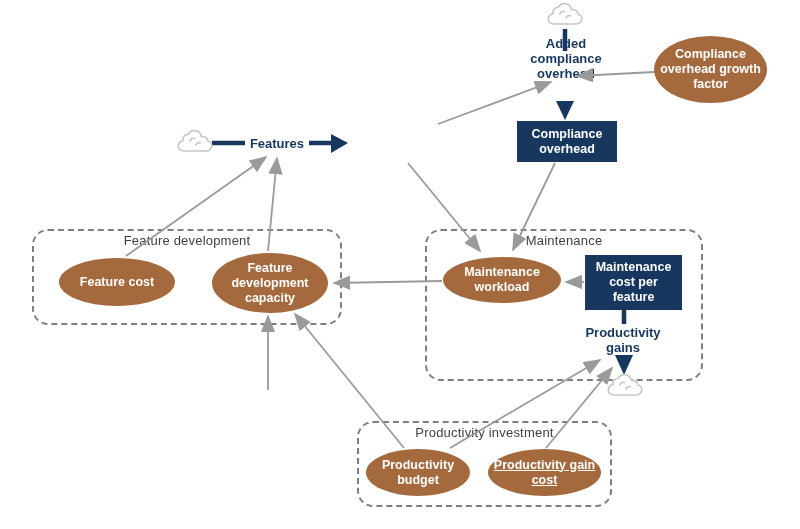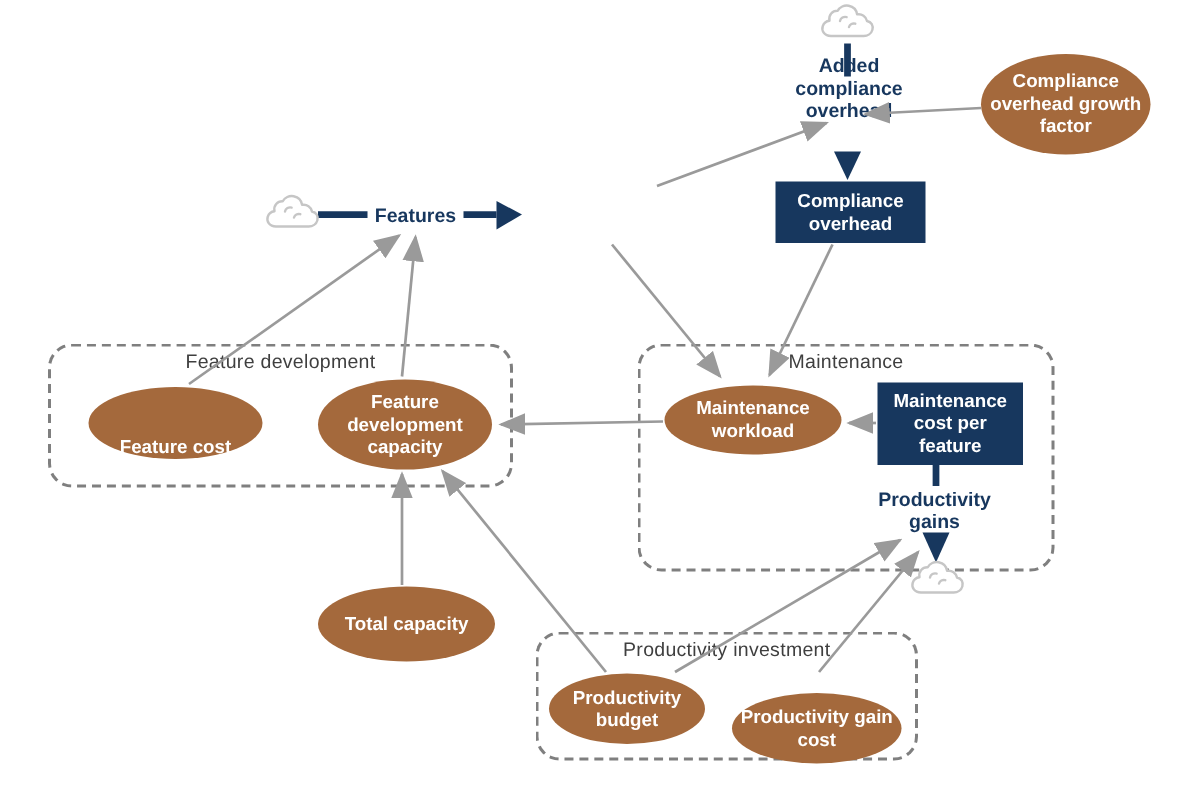--- a/index.html
+++ b/index.html
@@ -64,45 +64,42 @@
 cost per
 feature</span>
   </div>
 
   <div class="variable" style="left:654px;top:36px;width:113px;height:67px;">
     <span>Compliance
 overhead growth
 factor</span>
   </div>
 
-  <div class="variable" style="left:59px;top:258px;width:116px;height:48px;align-items:flex-end;">
+  <div class="variable" style="left:59px;top:258px;width:116px;height:48px;">
     <span>Feature cost</span>
   </div>
 
   <div class="variable" style="left:212px;top:253px;width:116px;height:60px;">
     <span>Feature
 development
 capacity</span>
   </div>
 
   <div class="variable" style="left:443px;top:257px;width:118px;height:46px;">
     <span>Maintenance
 workload</span>
   </div>
 
-  <div class="variable" style="left:212px;top:391px;width:118px;height:50px;">
-    <span>Total capacity</span>
-  </div>
 
   <div class="variable" style="left:366px;top:449px;width:104px;height:47px;">
     <span>Productivity
 budget</span>
   </div>
 
-  <div class="variable" style="left:488px;top:462px;width:113px;height:47px;">
+  <div class="variable" style="left:488px;top:449px;width:113px;height:47px;text-decoration:underline;">
     <span>Productivity gain
 cost</span>
   </div>
 
   <div class="flow-label" style="left:244px;top:136px;width:66px;">Features</div>
 
   <div class="flow-label" style="left:514px;top:36px;width:104px;">Added
 compliance
 overhead</div>
 

